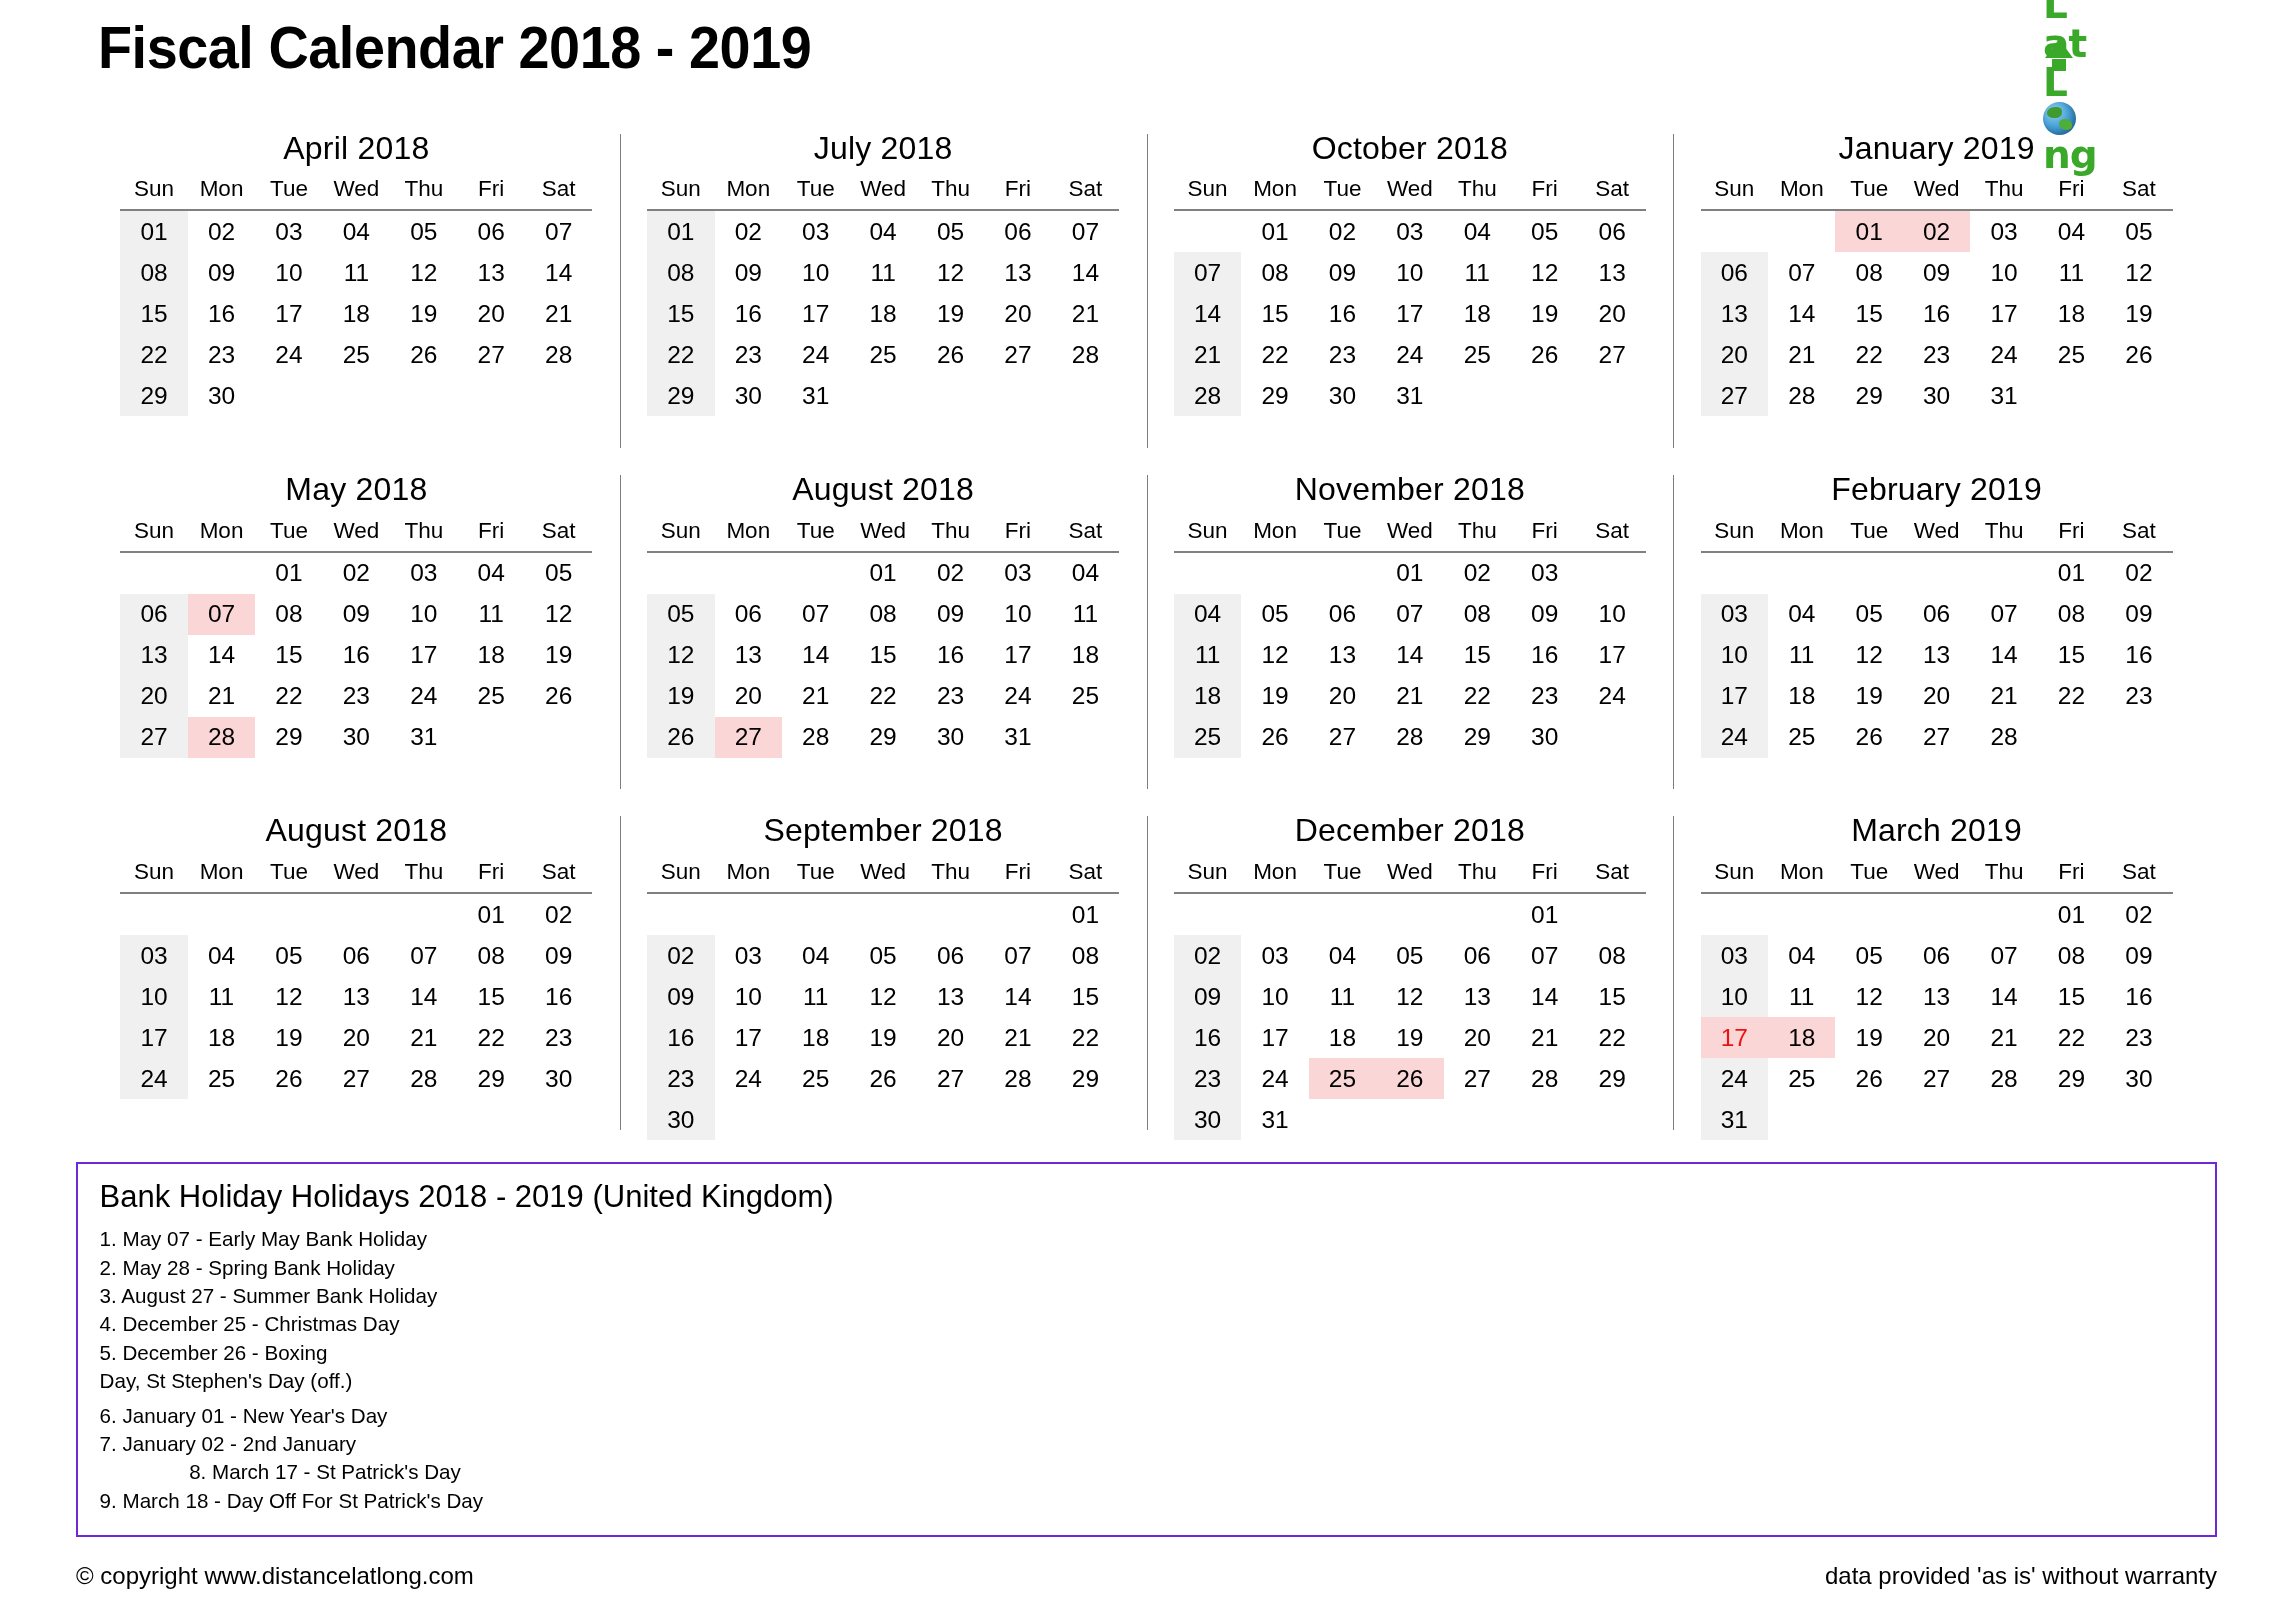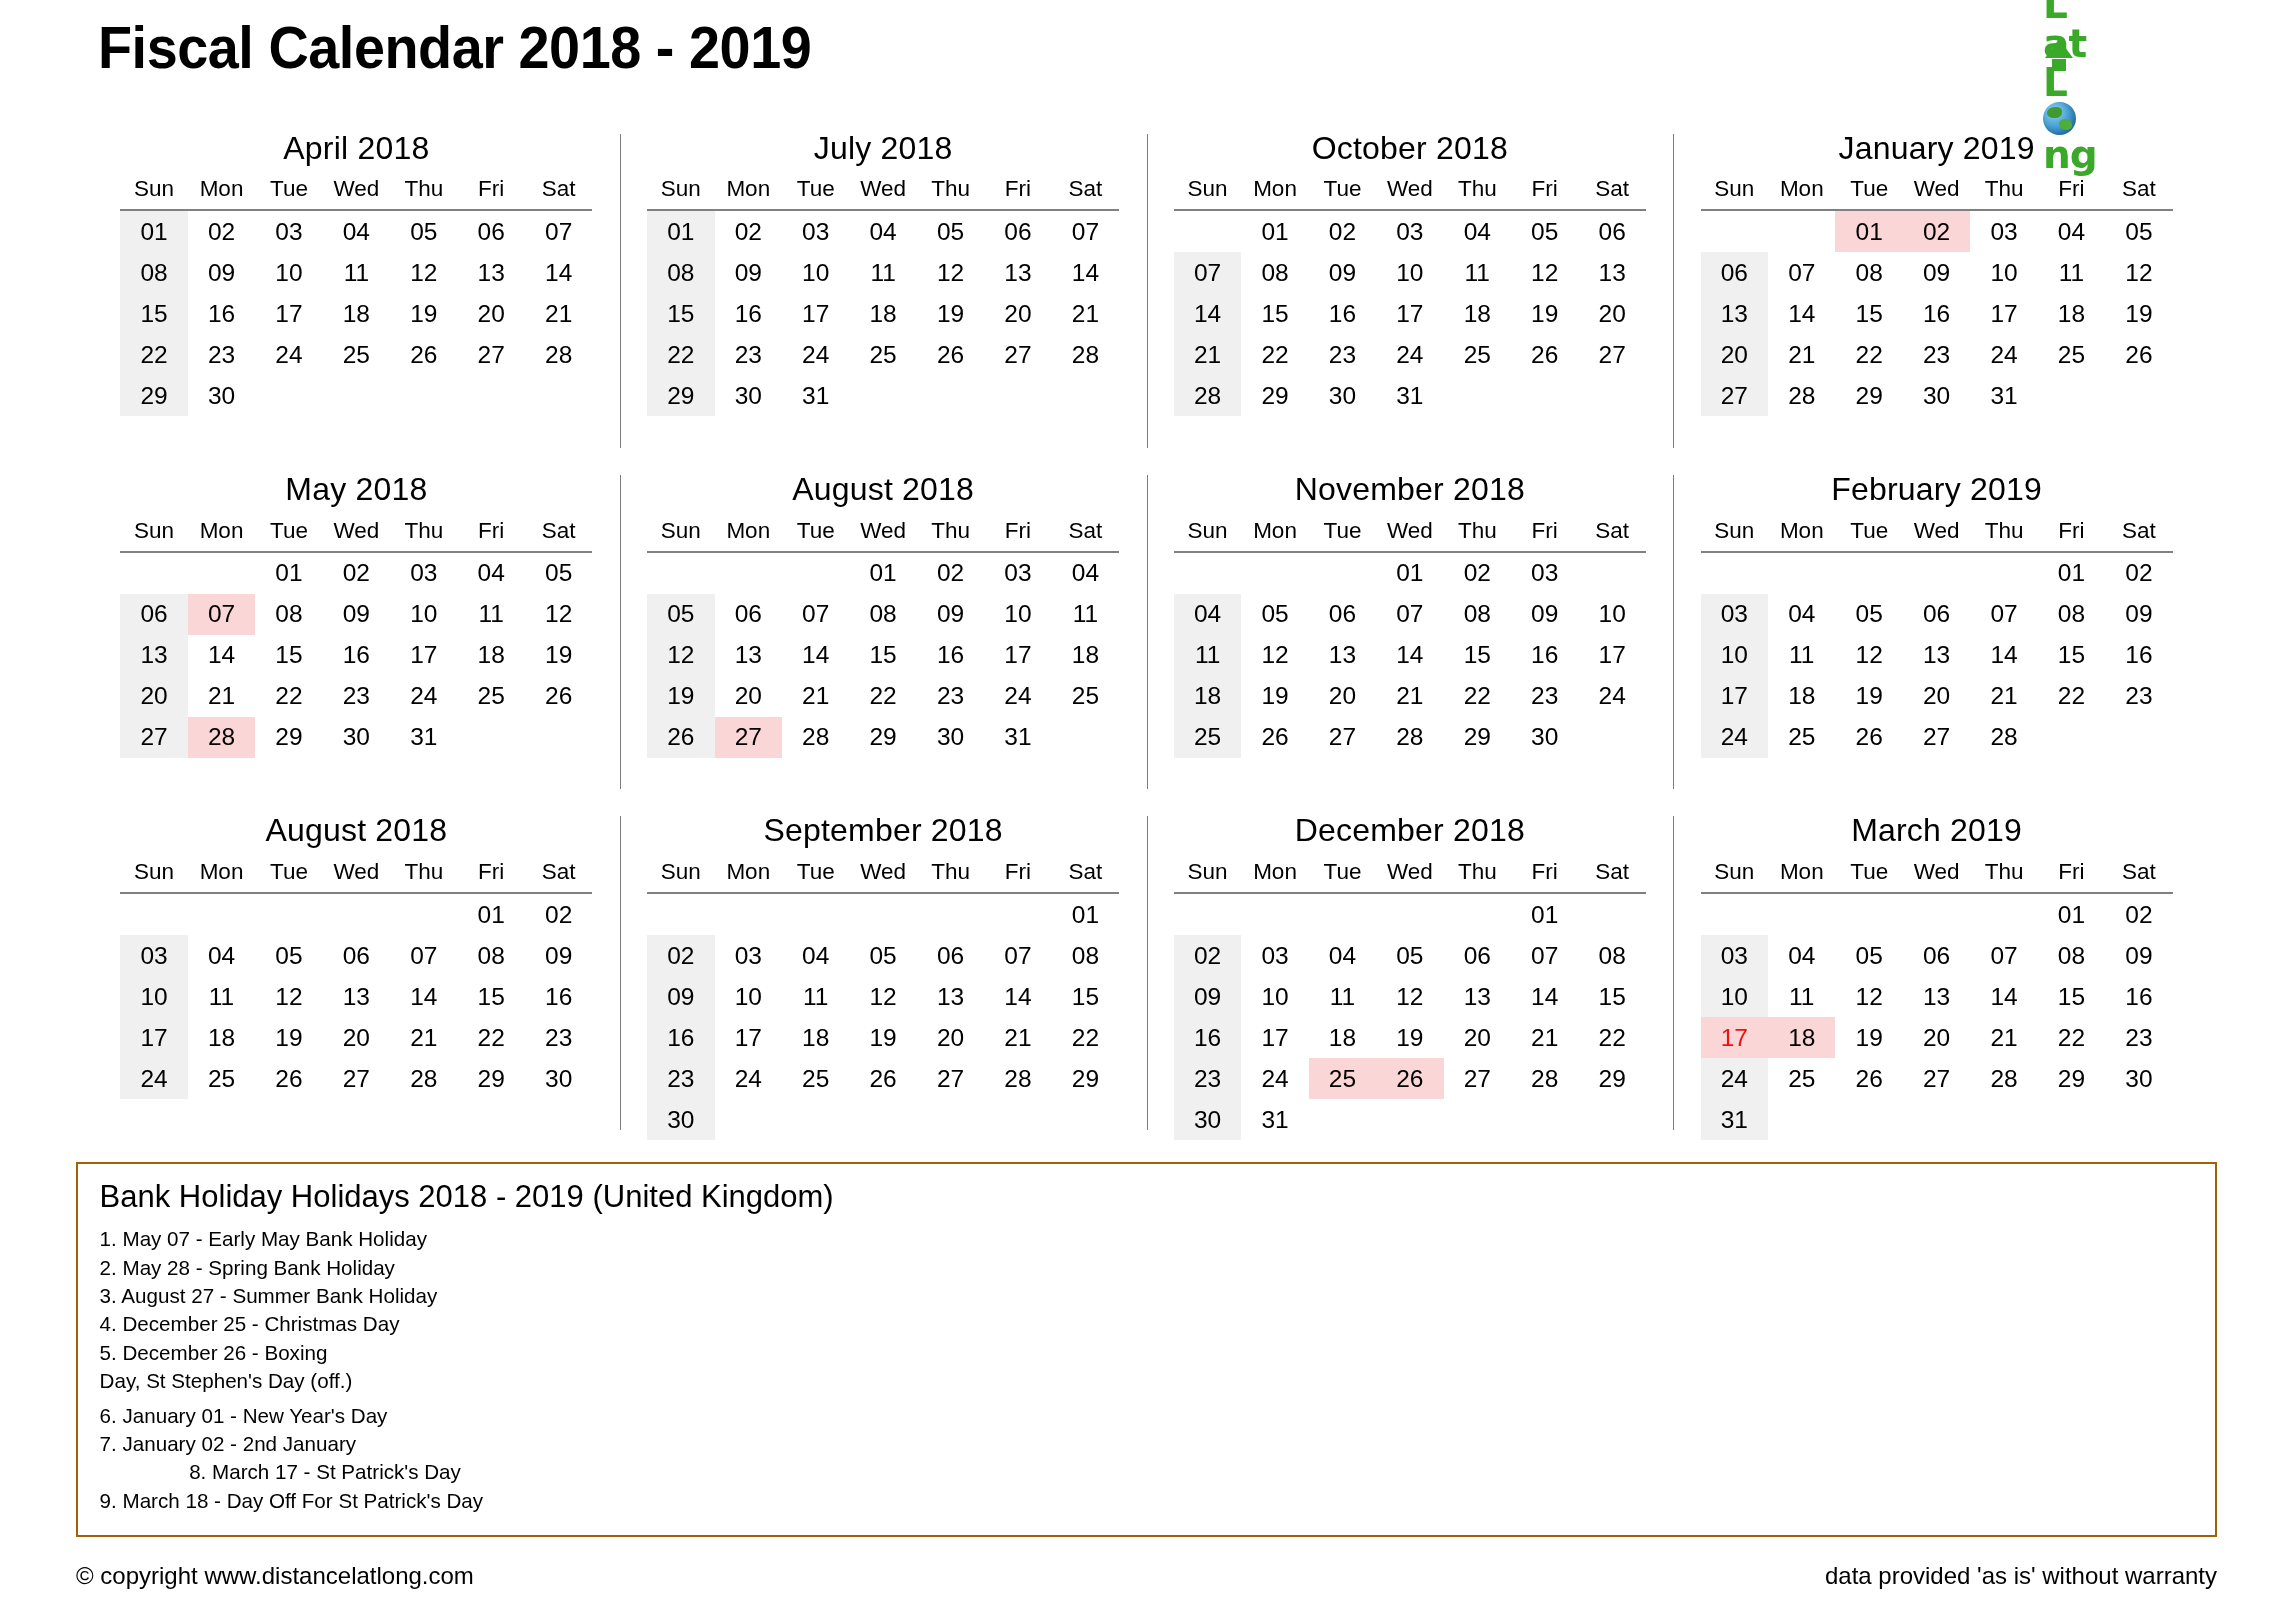--- a/index.html
+++ b/index.html
@@ -185,21 +185,21 @@
     color: #ee1111;
     background: #fbd6d6;
   }
   td.empty {
     background: transparent;
   }
 
   
   .legend {
     margin: 21.6px 76px 0 76px;
-    border: 2px solid #a16207;
+    border: 2px solid #6d28d9;
     box-sizing: border-box;
     padding: 15.7px 21.6px 13.7px 21.6px;
   }
   .legend-title {
     font-size: 31px;
     font-family: "Liberation Sans Narrow", "Liberation Sans", sans-serif;
     margin-bottom: 9.8px;
     white-space: nowrap;
   }
   .legend-row {

